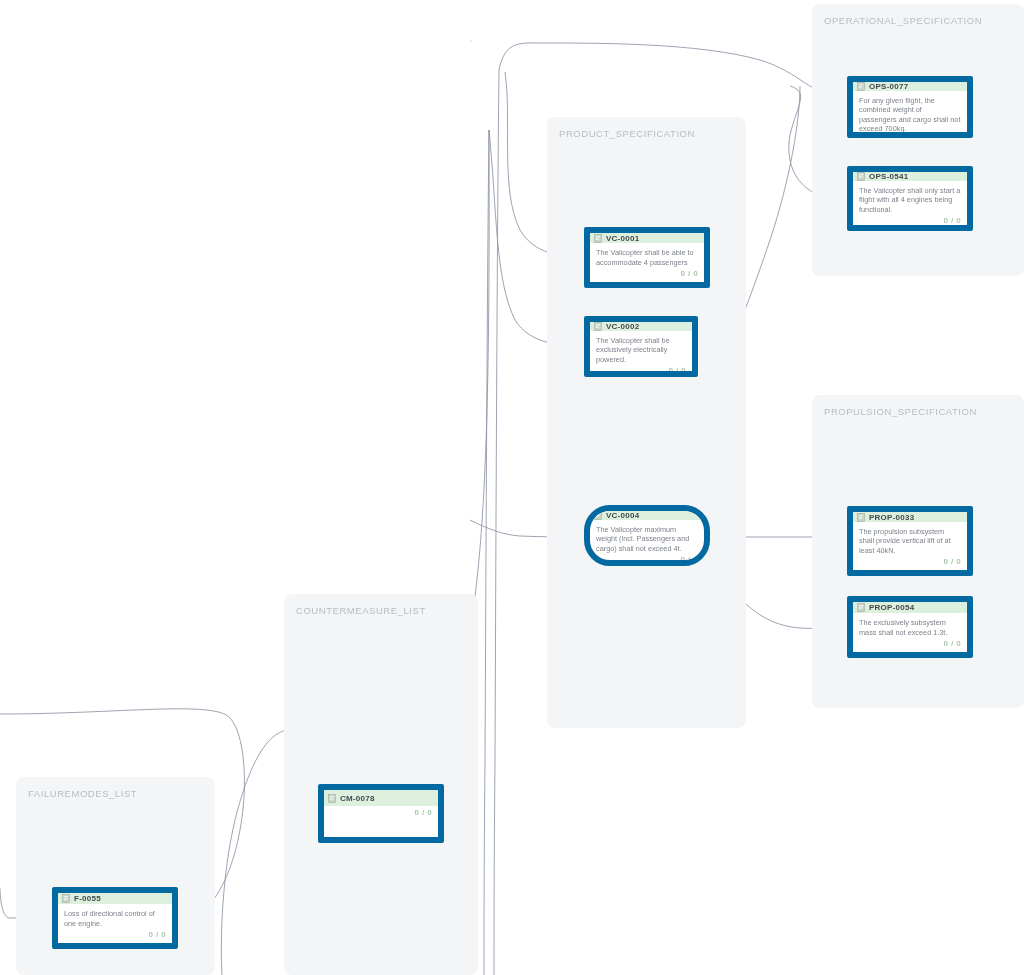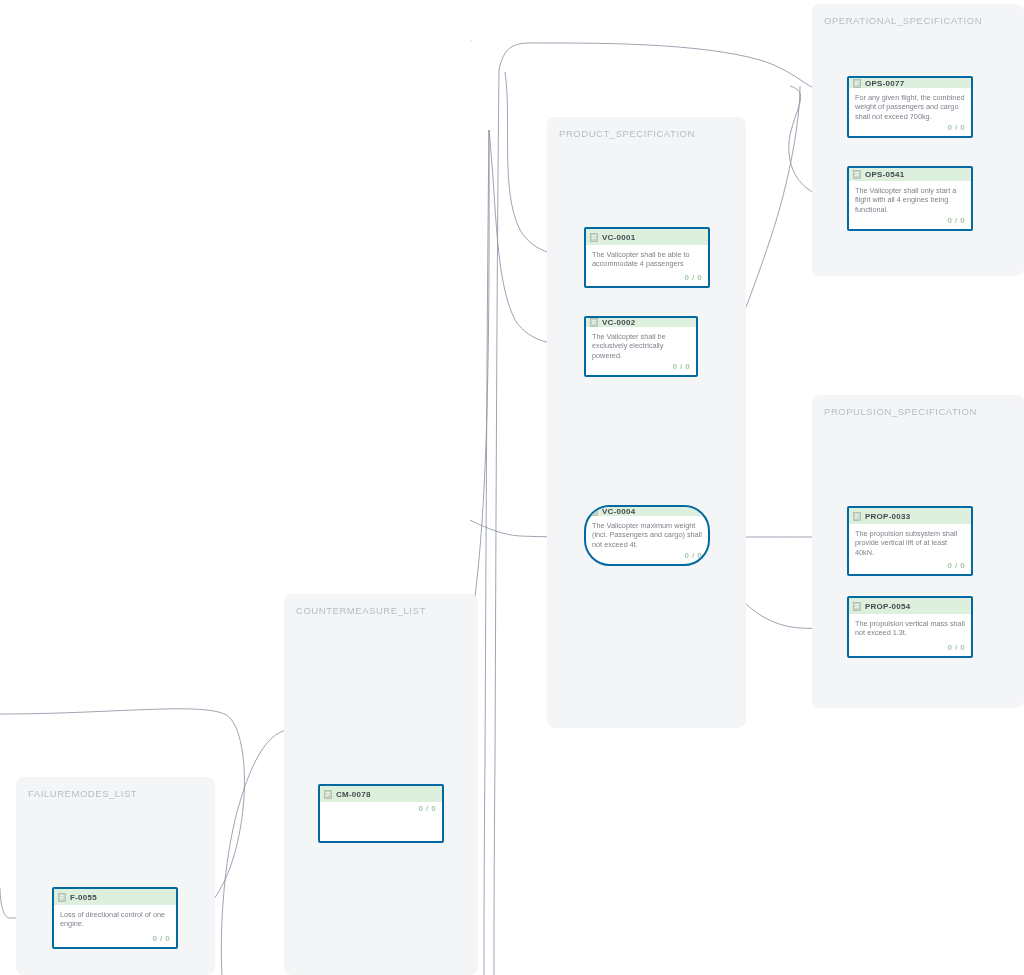--- a/index.html
+++ b/index.html
@@ -52,21 +52,21 @@
     letter-spacing: .55px;
     color: #b7bcc6;
     font-weight: 400;
     white-space: nowrap;
   }
   
   .card {
     position: absolute;
     width: 126px;
     background: #ffffff;
-    border: 2px solid #0369a1;
+    border: 6px solid #0369a1;
     border-radius: 2px;
     box-sizing: border-box;
     overflow: hidden;
   }
   .card-header {
     background: #ddf0dd;
     height: 16px;
     display: flex;
     align-items: center;
     padding: 0 4px;
@@ -283,21 +283,21 @@
         <div class="card-header">
           <svg class="card-icon" viewBox="0 0 8 9" xmlns="http://www.w3.org/2000/svg">
             <rect x="0.5" y="0.5" width="7" height="8" fill="#c7d3c5" stroke="#9fae9d" stroke-width="0.6"></rect>
             <rect x="1.8" y="2.2" width="4.4" height="0.7" fill="#ffffff"></rect>
             <rect x="1.8" y="3.8" width="4.4" height="0.7" fill="#ffffff"></rect>
             <rect x="1.8" y="5.4" width="3" height="0.7" fill="#ffffff"></rect>
           </svg>
           <span class="card-id">PROP-0054</span>
         </div>
         <div class="card-body" style="flex: 1 1 auto;">
-          <div class="card-text">The propulsion vertical mass shall not exceed 1.3t.</div>
+          <div class="card-text">The exclusively subsystem mass shall not exceed 1.3t.</div>
         </div>
         <div class="card-footer">
           <span class="card-count">0 / 0</span>
         </div>
       </div>
       <div class="card" style="left: 318px; top: 784px; width: 126px; height: 59px; display: flex; flex-direction: column;">
         <div class="card-header">
           <svg class="card-icon" viewBox="0 0 8 9" xmlns="http://www.w3.org/2000/svg">
             <rect x="0.5" y="0.5" width="7" height="8" fill="#c7d3c5" stroke="#9fae9d" stroke-width="0.6"></rect>
             <rect x="1.8" y="2.2" width="4.4" height="0.7" fill="#ffffff"></rect>

